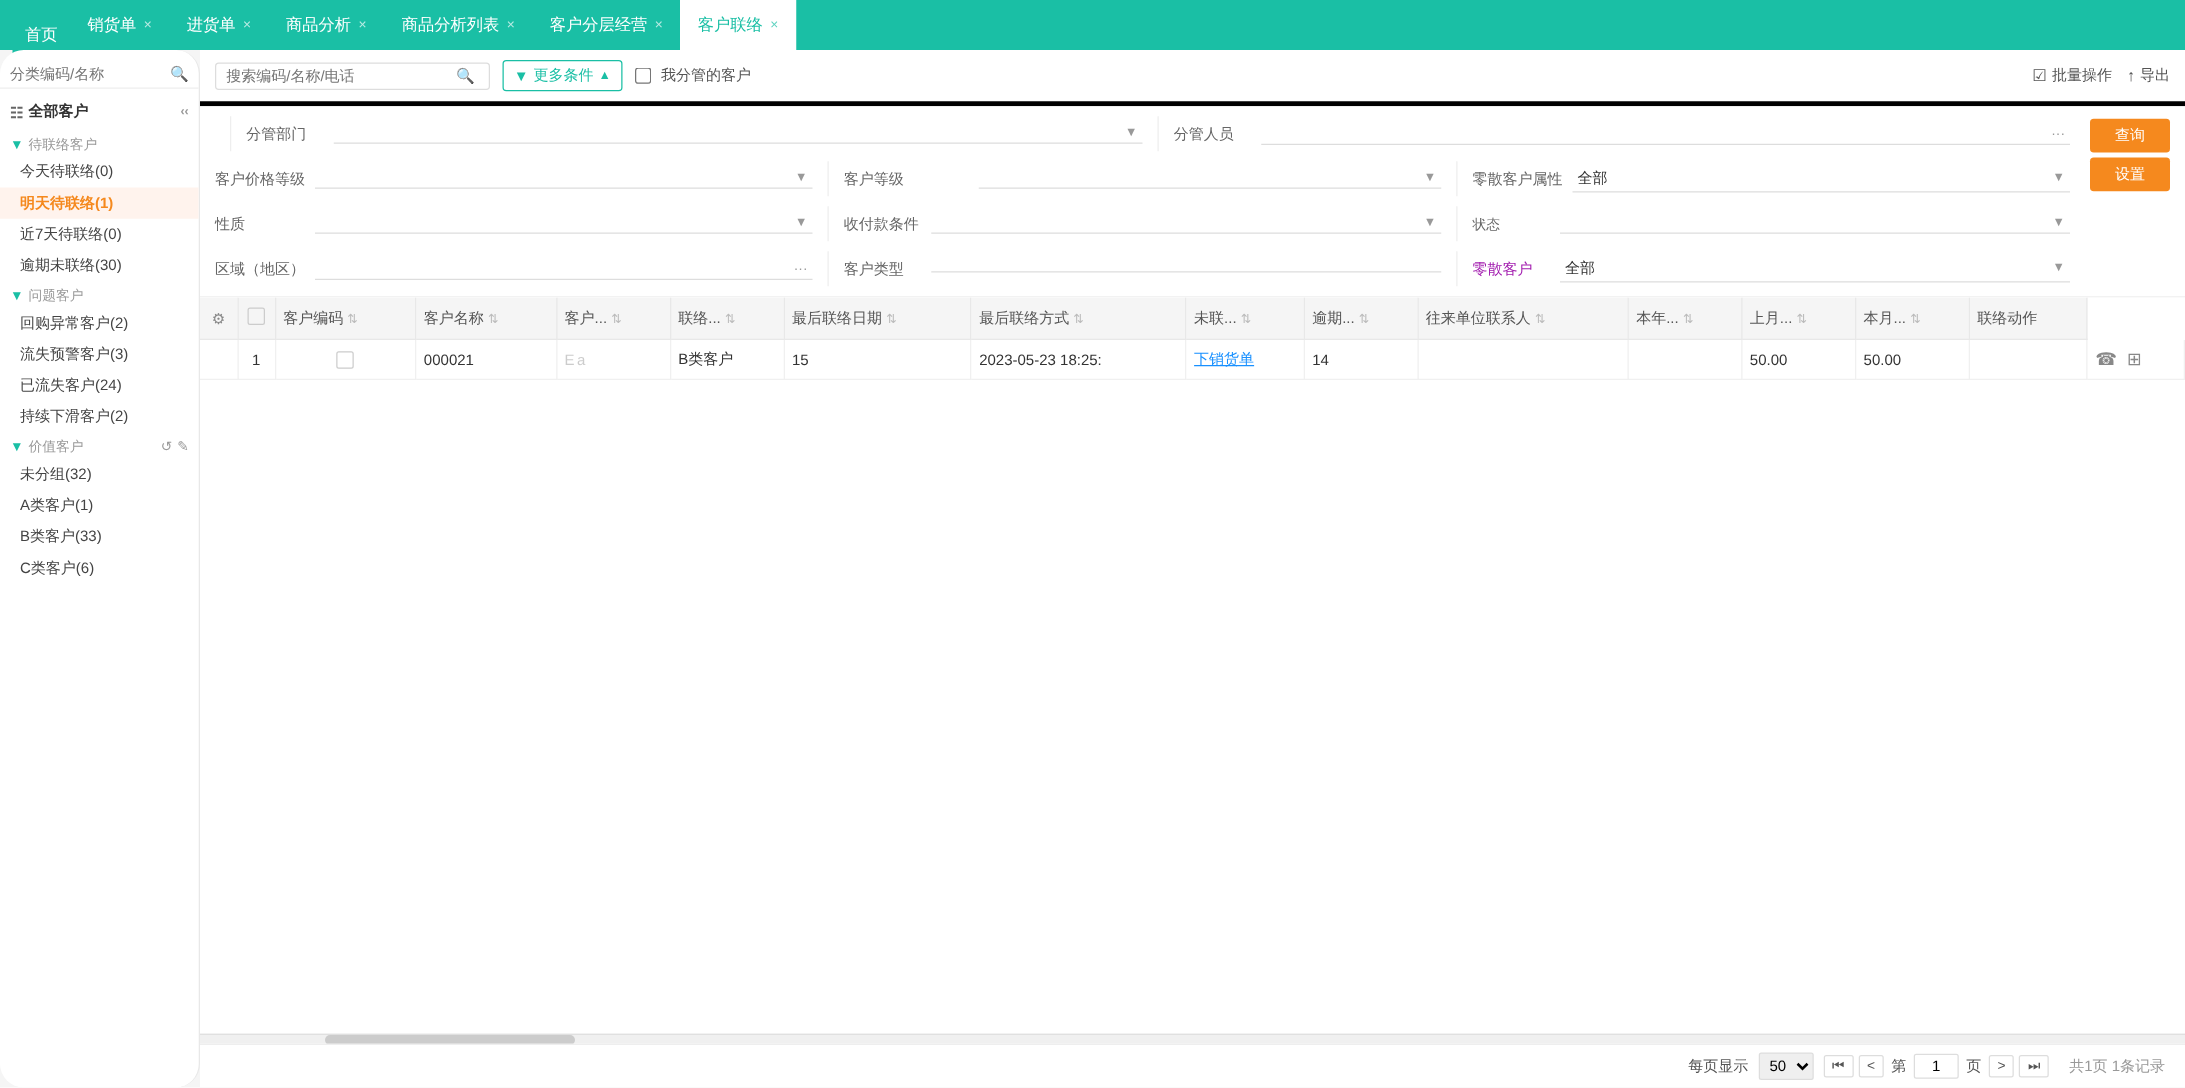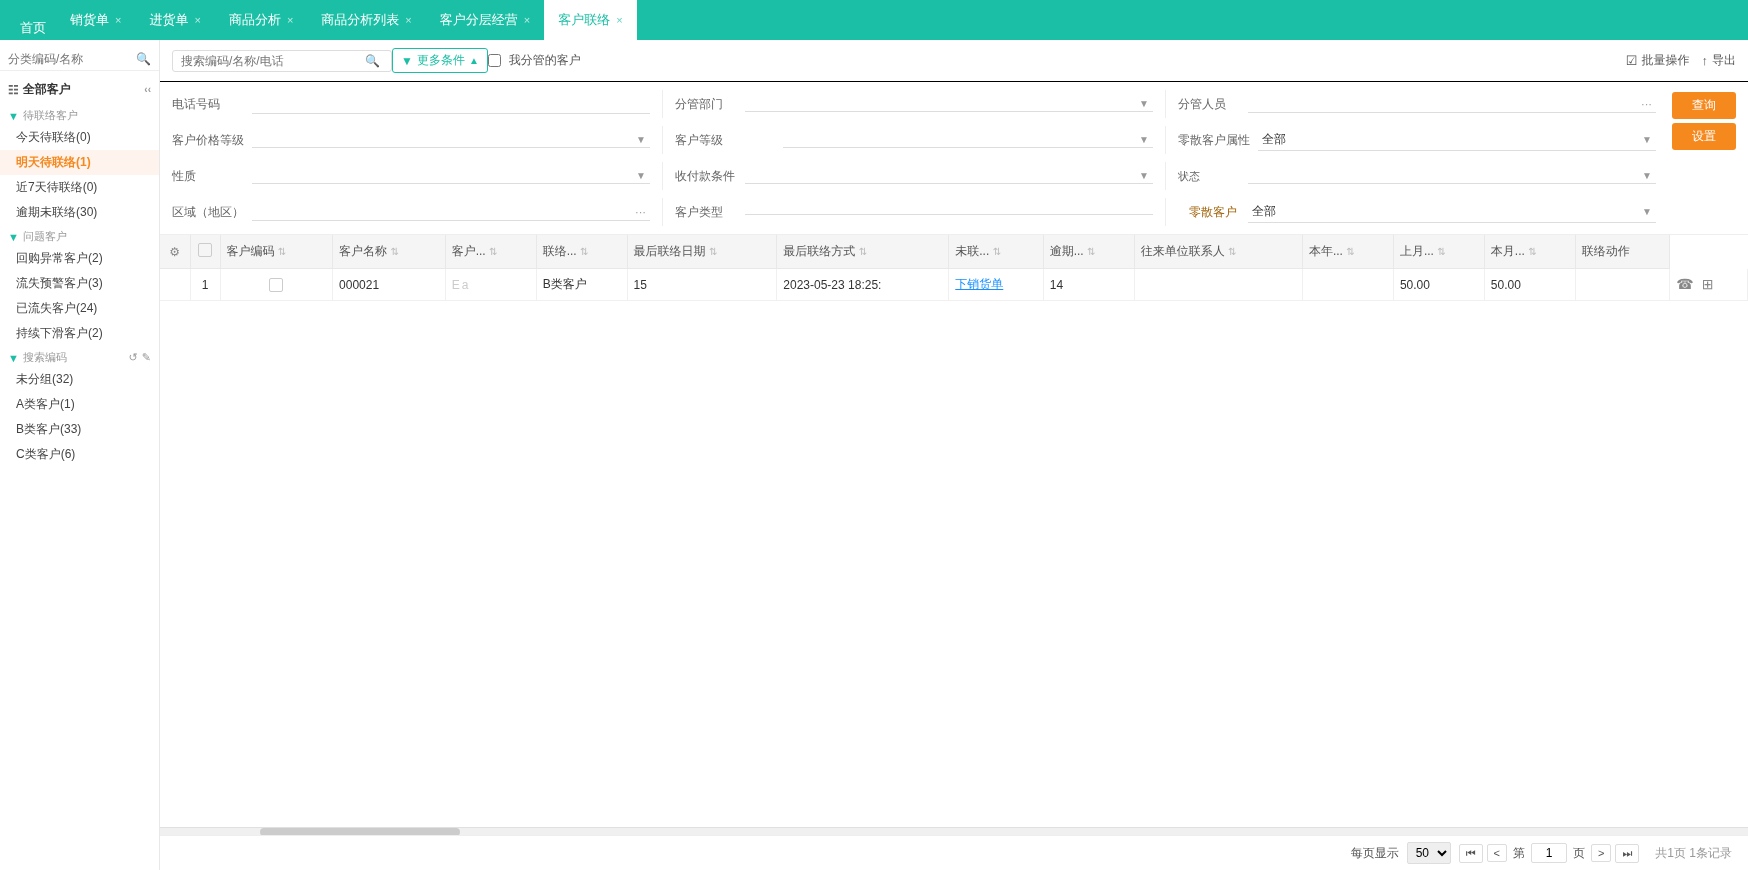--- a/index.html
+++ b/index.html
@@ -5,34 +5,34 @@
     * { margin: 0; padding: 0; box-sizing: border-box; }
     body { font-family: 'Microsoft YaHei', Arial, sans-serif; font-size: 12px; background: #f5f5f5; color: #333; width: 1748px; min-height: 870px; overflow-x: hidden; }
 
     
     .top-nav { background: #1abfa5; display: flex; align-items: center; height: 40px; padding: 0 10px; }
 
     
     .main-layout { display: flex; height: calc(870px - 40px); }
 
     
-    .sidebar { width: 160px; background: #fff; border-right: 1px solid #e8e8e8; overflow-y: auto; padding: 8px 0; flex-shrink: 0; }
+    .sidebar { width: 160px; background: #fff; border-right: 1px solid #e8e8e8; overflow-y: auto; padding: 8px 0; flex-shrink: 0; border-radius: 19px; }
     .sidebar-search { display: flex; align-items: center; padding: 4px 8px; border-bottom: 1px solid #eee; margin-bottom: 4px; }
     .sidebar-search input { border: none; outline: none; font-size: 12px; flex: 1; color: #666; }
     .sidebar-search .search-icon { color: #1abfa5; cursor: pointer; }
     .sidebar-group-title { display: flex; align-items: center; padding: 6px 8px; font-weight: bold; font-size: 12px; color: #333; cursor: pointer; }
     .sidebar-section-label { padding: 4px 8px 2px 8px; color: #999; font-size: 11px; display: flex; align-items: center; }
     .sidebar-item { padding: 4px 8px 4px 16px; cursor: pointer; color: #444; font-size: 12px; white-space: nowrap; overflow: hidden; text-overflow: ellipsis; }
     .sidebar-item.active { background: #fff3ed; color: #f5891e; font-weight: bold; }
 
     
     .content-area { flex: 1; display: flex; flex-direction: column; overflow: hidden; }
 
     
-    .search-bar { background: #fff; padding: 8px 12px; display: flex; align-items: center; border-bottom: 1px solid #000000; }
+    .search-bar { background: #fff; padding: 8px 12px; display: flex; align-items: center; gap: 10px; border-bottom: 4px solid #000000; }
     .search-input-wrap { display: flex; align-items: center; border: 1px solid #ddd; border-radius: 3px; padding: 3px 8px; background: #fff; min-width: 220px; }
     .search-input-wrap input { border: none; outline: none; font-size: 12px; width: 180px; }
     .search-icon-btn { color: #1abfa5; cursor: pointer; margin-left: 4px; }
     .filter-btn { display: flex; align-items: center; gap: 4px; color: #1abfa5; cursor: pointer; font-size: 12px; padding: 3px 8px; border: 1px solid #1abfa5; border-radius: 3px; }
     .my-customers-check { display: flex; align-items: center; gap: 4px; font-size: 12px; color: #555; cursor: pointer; }
     .action-btn { display: flex; align-items: center; gap: 4px; color: #555; cursor: pointer; font-size: 12px; }
 
     
     .filter-panel { background: #fff; border-bottom: 1px solid #eee; padding: 8px 12px; }
     .filter-row { display: flex; align-items: center; gap: 0; margin-bottom: 6px; }
@@ -133,21 +133,21 @@
     <div class="sidebar-item">
       <span>已流失客户(24)</span>
     </div>
     <div class="sidebar-item">
       <span>持续下滑客户(2)</span>
     </div>
 
     <div class="sidebar-section-label" style="display:flex; align-items:center; justify-content:space-between;">
       <div style="display:flex; align-items:center;">
         <span style="margin-right:4px; color:#1abfa5;">▼</span>
-        <span>搜索编码</span>
+        <span>价值客户</span>
       </div>
       <div style="display:flex; gap:4px;">
         <span style="color:#999; cursor:pointer;">↺</span>
         <span style="color:#999; cursor:pointer;">✎</span>
       </div>
     </div>
     <div class="sidebar-item">
       <span>未分组(32)</span>
     </div>
     <div class="sidebar-item">
@@ -188,24 +188,20 @@
         </div>
       </div>
     </div>
 
     <div class="filter-panel">
       <div style="display:flex; gap:0;">
 
         <div style="flex:1;">
 
           <div class="filter-row" style="display:flex; align-items:center; margin-bottom:8px;">
-            <div class="filter-cell" style="display:flex; align-items:center; flex:1; min-width:0;">
-              <span class="filter-label" style="color:#666; font-size:12px; white-space:nowrap; width:80px; flex-shrink:0;">电话号码</span>
-              <input style="flex: 1 1 0%; border-top: none; border-right: none; border-left: none; border-image: initial; border-bottom: 1px solid rgb(221, 221, 221); outline: none; font-size: 12px; padding: 2px 4px;">
-            </div>
             <div style="width:1px; height:28px; background:#eee; margin:0 12px;"></div>
             <div class="filter-cell" style="display:flex; align-items:center; flex:1;">
               <span style="color:#666; font-size:12px; white-space:nowrap; width:70px; flex-shrink:0;">分管部门</span>
               <div style="flex:1; display:flex; align-items:center; border:none; border-bottom:1px solid #ddd; padding:2px 4px; cursor:pointer;">
                 <span style="flex:1; color:#ccc; font-size:12px;"></span>
                 <span style="color:#999; font-size:10px;">▼</span>
               </div>
             </div>
             <div style="width:1px; height:28px; background:#eee; margin:0 12px;"></div>
             <div class="filter-cell" style="display:flex; align-items:center; flex:1;">
@@ -279,21 +275,21 @@
             </div>
             <div style="width:1px; height:28px; background:#eee; margin:0 12px;"></div>
             <div class="filter-cell" style="display:flex; align-items:center; flex:1;">
               <span style="color:#666; font-size:12px; white-space:nowrap; width:70px; flex-shrink:0;">客户类型</span>
               <div style="flex:1; display:flex; align-items:center; border:none; border-bottom:1px solid #ddd; padding:2px 4px; cursor:pointer;">
                 <span style="flex:1;"></span>
               </div>
             </div>
             <div style="width:1px; height:28px; background:#eee; margin:0 12px;"></div>
             <div class="filter-cell" style="display:flex; align-items:center; flex:1;">
-              <span style="color:#a16207; font-size:12px; white-space:nowrap; width:70px; flex-shrink:0;text-align:center;">零散客户</span>
+              <span style="color:#a21caf; font-size:12px; white-space:nowrap; width:70px; flex-shrink:0;">零散客户</span>
               <div style="flex:1; display:flex; align-items:center; border:none; border-bottom:1px solid #ddd; padding:2px 4px; cursor:pointer;">
                 <span style="flex:1; font-size:12px; color:#333;">全部</span>
                 <span style="color:#999; font-size:10px;">▼</span>
               </div>
             </div>
           </div>
         </div>
 
         <div style="display:flex; flex-direction:column; gap:4px; margin-left:16px; flex-shrink:0; justify-content:flex-start; padding-top:2px;">
           <button style="background:#f5891e; color:#fff; border:none; padding:5px 12px; border-radius:3px; cursor:pointer; font-size:12px;">查询</button>

